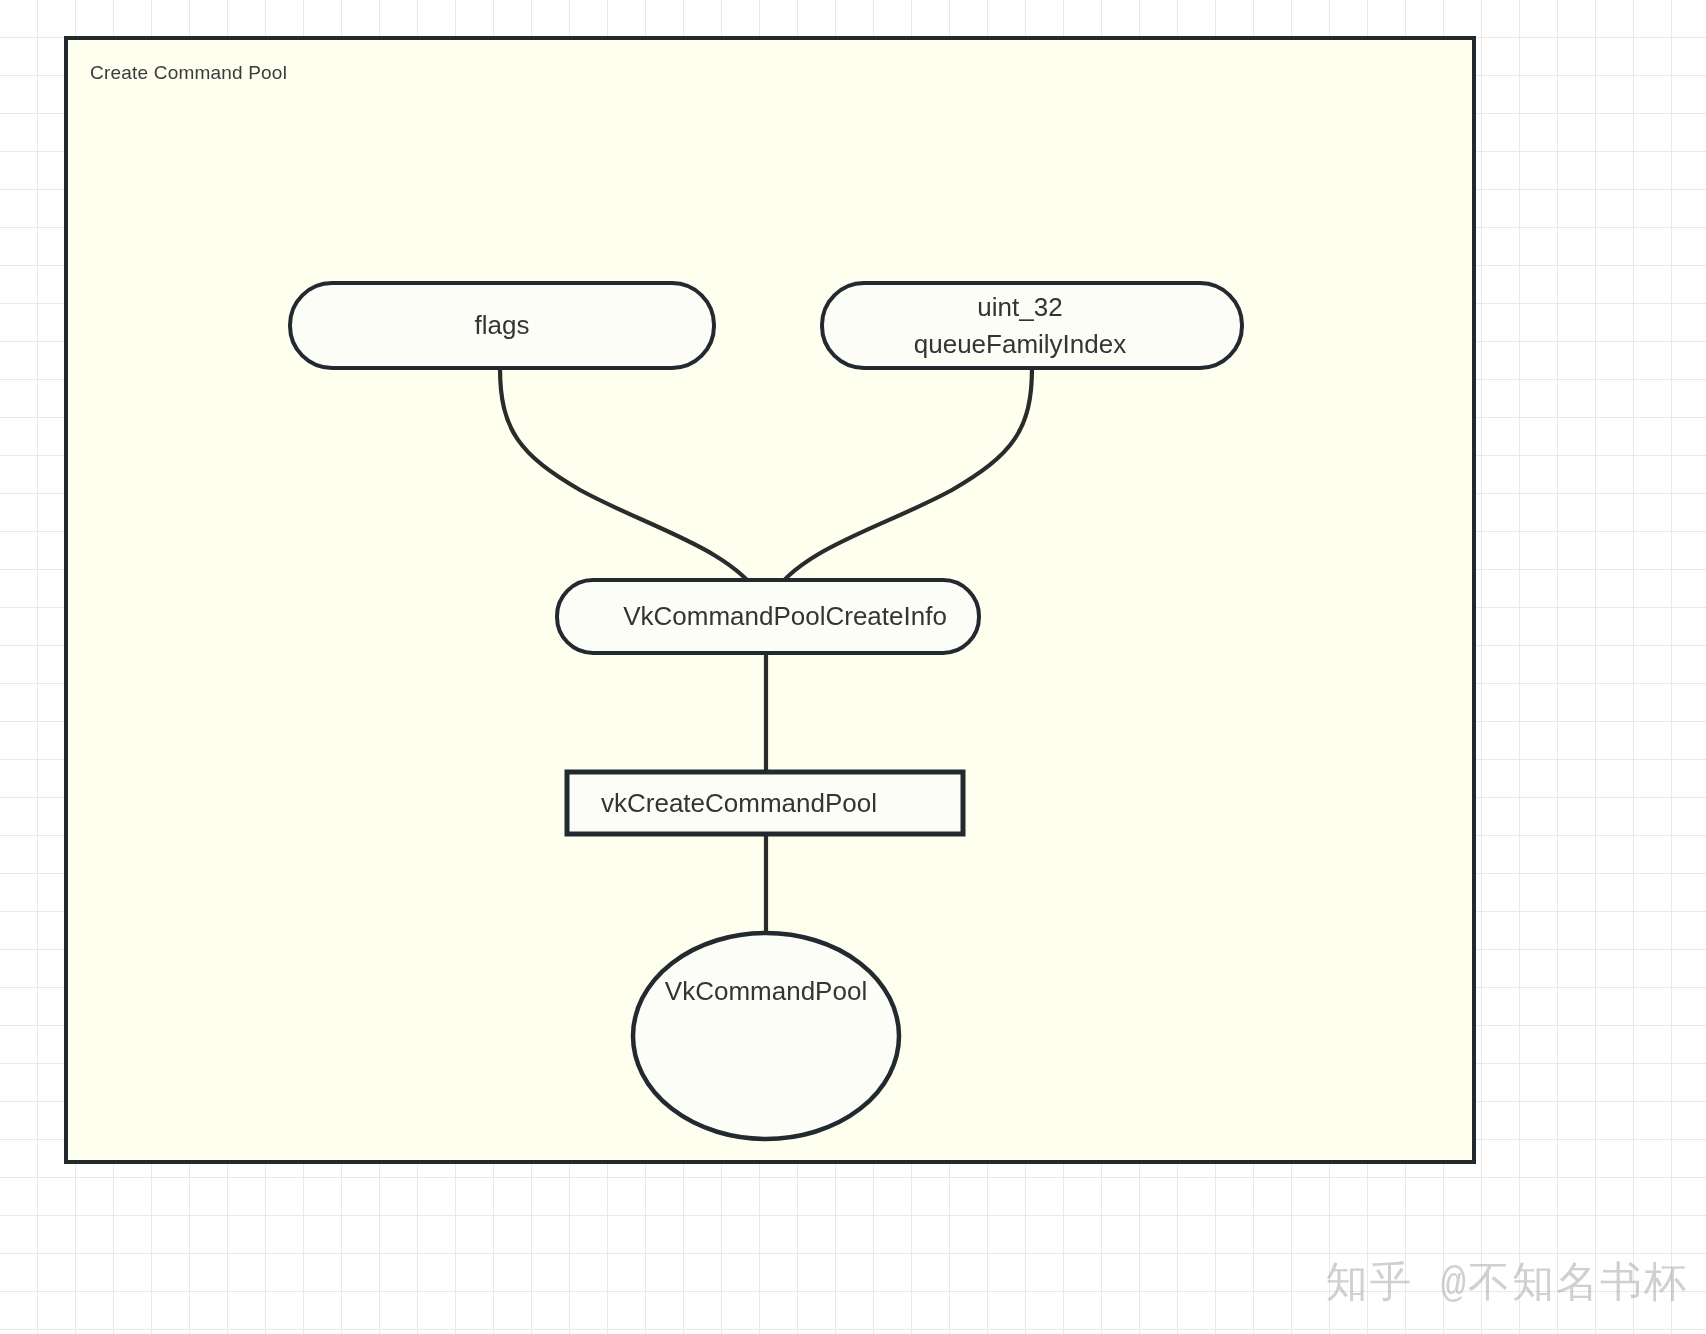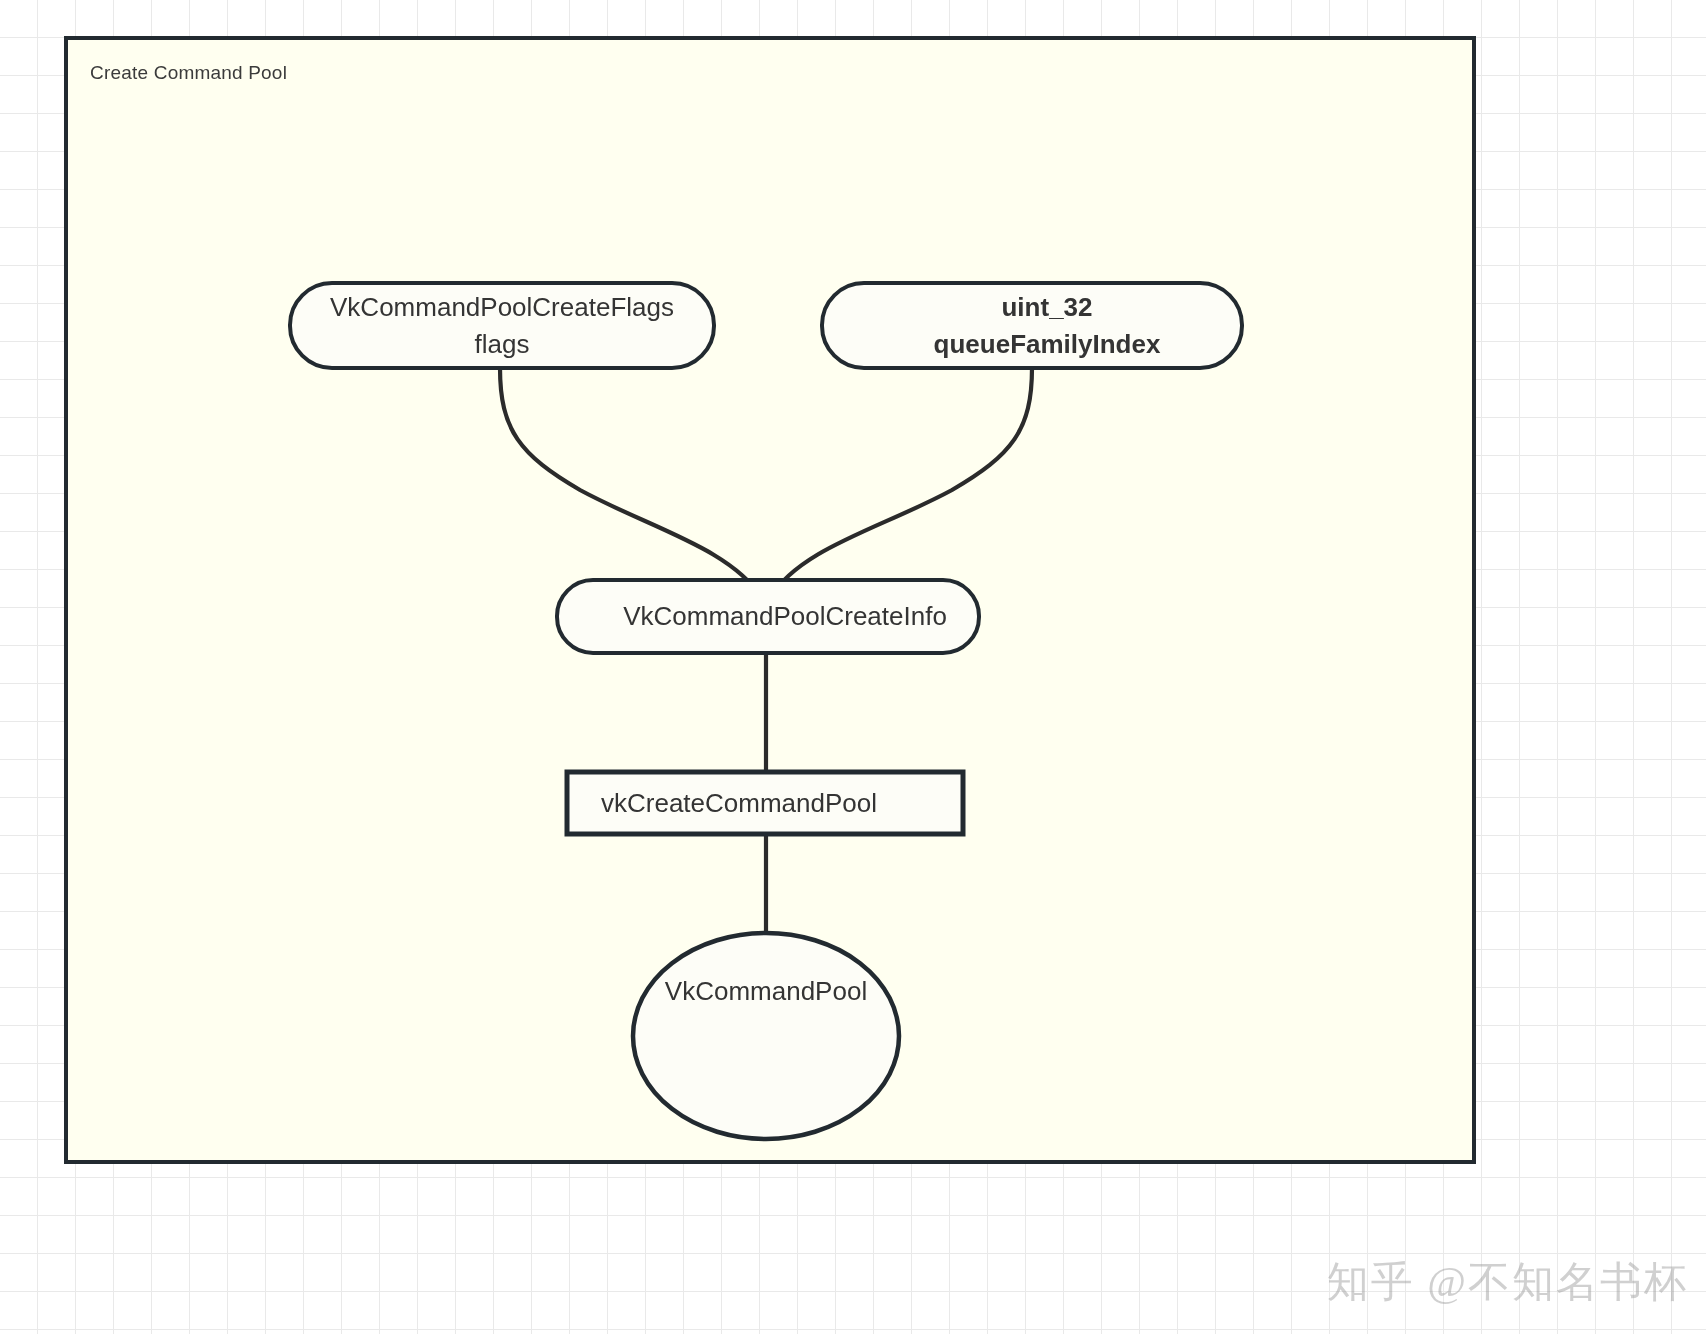--- a/index.html
+++ b/index.html
@@ -91,21 +91,21 @@
 
   
   #watermark {
     position: absolute;
     right: 18px;
     bottom: 24px;
     font-size: 42px;
     color: rgba(150,150,150,0.45);
     letter-spacing: 2px;
     white-space: nowrap;
-    font-family: Liberation Serif, serif;
+    font-family: Liberation Mono, monospace;
   }
 </style>
 </head>
 <body>
 
 <div id="grid-background"></div>
 
 <div id="diagram-frame"></div>
 
 <div id="cluster-title">Create Command Pool</div>
@@ -137,25 +137,24 @@
   <rect class="node-shape" x="822" y="283" width="420" height="85" rx="42" ry="42"></rect>
 
   <rect class="node-shape" x="557" y="580" width="422" height="73" rx="36" ry="36"></rect>
 
   <rect class="node-shape rect-shape" x="567" y="772" width="396" height="62" rx="0" ry="0"></rect>
 
   <ellipse class="node-shape ellipse-shape" cx="766" cy="1036" rx="133" ry="103"></ellipse>
 </svg>
 
 <div class="node-label" style="left:290px; top:283px; width:424px; height:85px;">
-  <span>VkCommandPoolCreateFlags</span>
   <span>flags</span>
 </div>
 
-<div class="node-label" style="left:837px; top:283px; width:420px; height:85px;font-weight:bold;">
+<div class="node-label" style="left:810px; top:283px; width:420px; height:85px;">
   <span>uint_32</span>
   <span>queueFamilyIndex</span>
 </div>
 
 <div class="node-label" style="left:574px; top:580px; width:422px; height:73px;">
   <span>VkCommandPoolCreateInfo</span>
 </div>
 
 <div class="node-label" style="left:541px; top:772px; width:396px; height:62px;">
   <span>vkCreateCommandPool</span>

